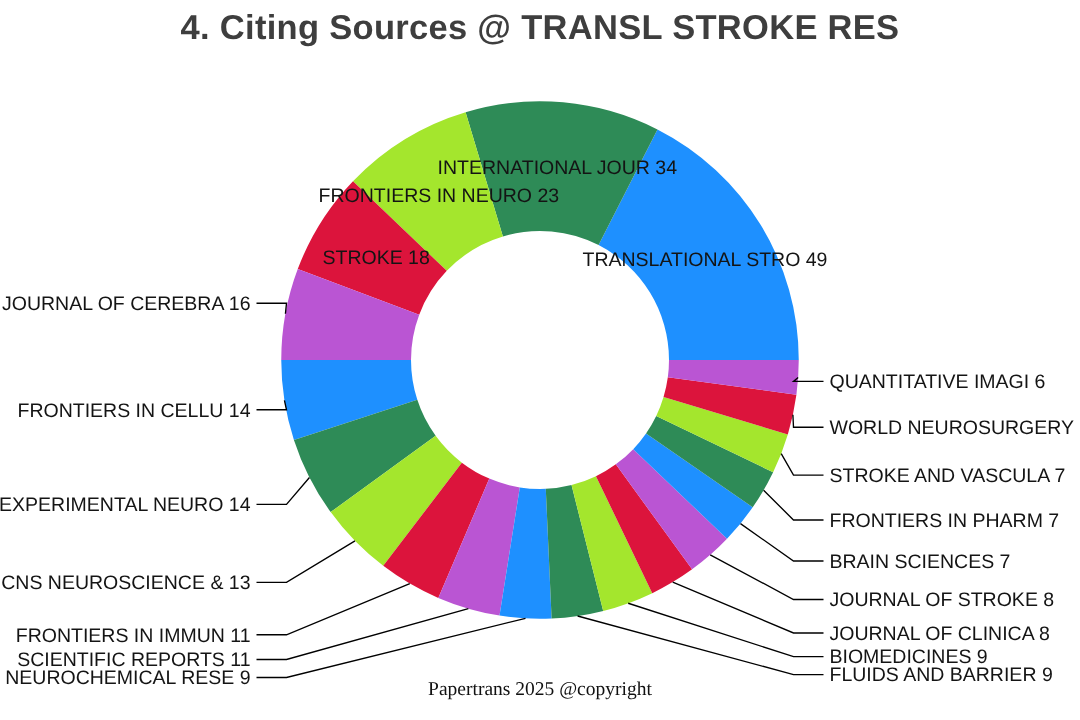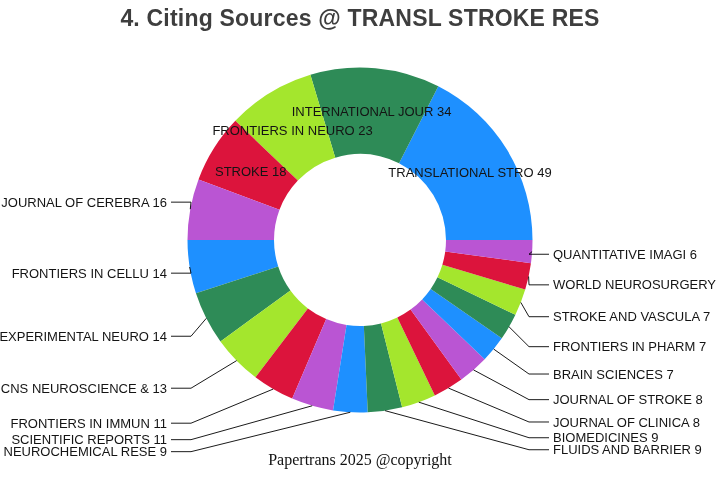--- a/index.html
+++ b/index.html
@@ -2,21 +2,21 @@
 <html><head>
 <meta charset="utf-8">
 <style>
   html,body{margin:0;padding:0;background:#fff;}
   .page{position:relative;width:720px;height:480px;background:#ffffff;overflow:hidden;
         font-family:"Liberation Sans",sans-serif;}
   .chart-title{position:absolute;top:5px;left:0;width:720px;margin:0;text-align:center;
         font-size:23px;font-weight:bold;color:#3e3e3e;letter-spacing:0.2px;}
   .donut-svg{position:absolute;top:0;left:0;}
   .footer{position:absolute;top:451px;left:0;width:720px;text-align:center;
-        font-family:"Liberation Serif",serif;font-size:16px;color:#111;}
+        font-family:"Liberation Serif",serif;font-size:13px;color:#111;}
   .slice{stroke:none;}
   text.seg-label{font-family:"Liberation Sans",sans-serif;font-size:13px;fill:#141414;}
   polyline.leader{fill:none;stroke:#000;stroke-width:0.9;}
 </style>
 </head>
 <body>
 
 <div class="page">
   <h1 class="chart-title">4. Citing Sources @ TRANSL STROKE RES</h1>
   <svg class="donut-svg" id="donut" width="720" height="480" viewBox="0 0 720 480">

